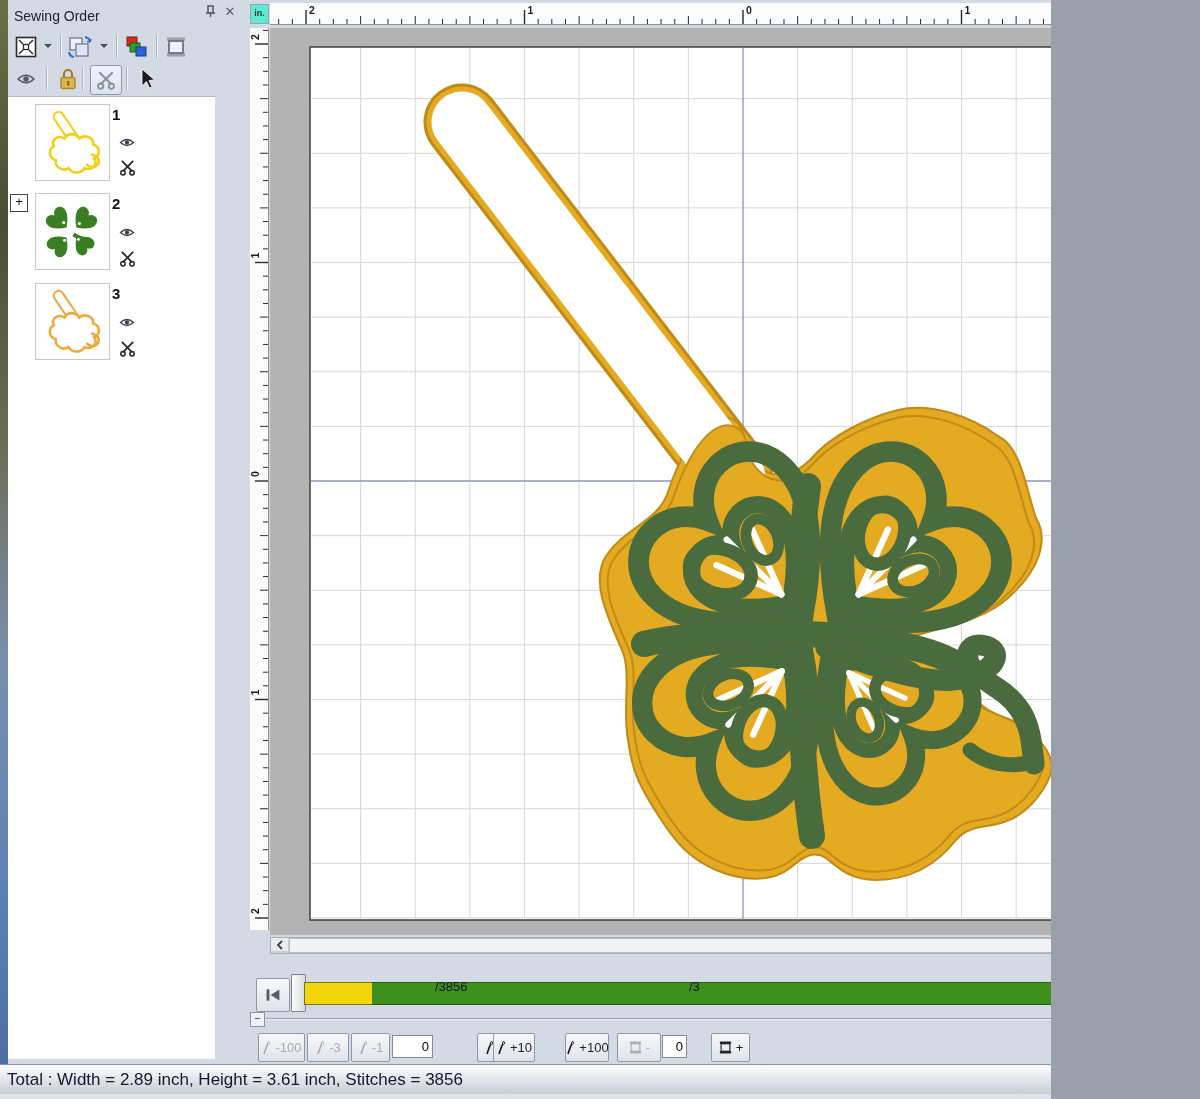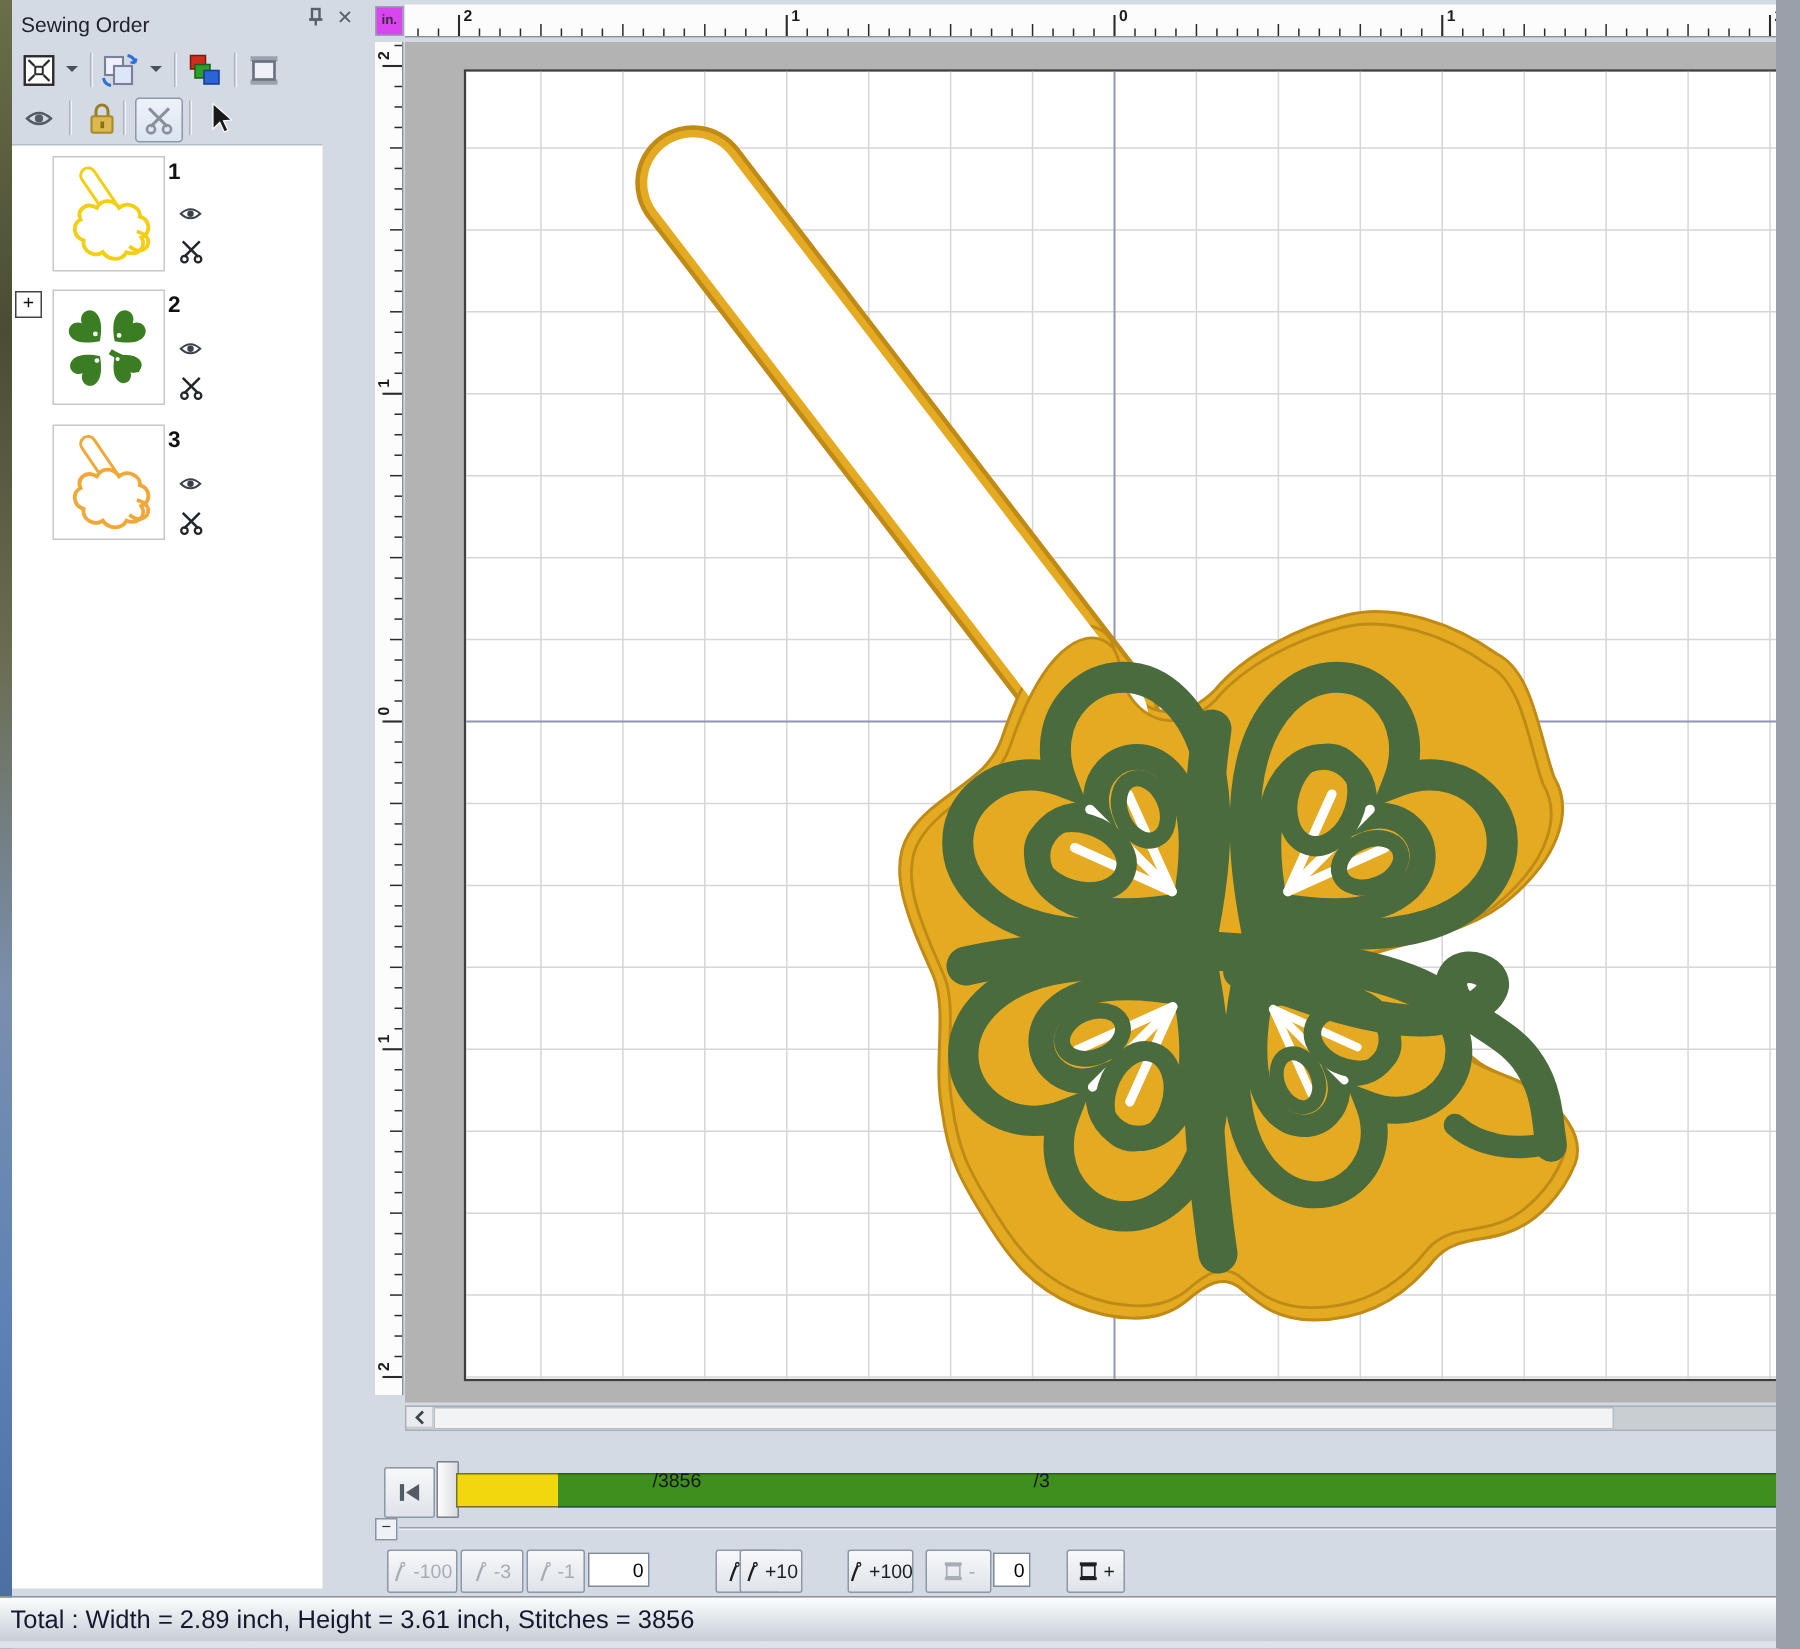--- a/index.html
+++ b/index.html
@@ -1,16 +1,16 @@
 <!DOCTYPE html>
 <html><head>
 <meta charset="utf-8">
 <style>
   html,body{margin:0;padding:0;background:#9aa0aa;}
-  #app{position:relative;width:1184px;height:1099px;background:#d3dae4;
+  #app{position:relative;width:1051px;height:1099px;background:#d3dae4;
        font-family:"Liberation Sans",sans-serif;overflow:hidden;}
   .abs{position:absolute;}
   
   #sliver{left:0;top:0;width:8px;height:1099px;
     background:linear-gradient(#6a6f4a,#4a4d33,#6b6d52,#7a8fae,#5d82b5,#4a6c9e);}
   
   #panel-title{left:8px;top:4px;width:240px;height:24px;color:#20232a;font-size:14px;line-height:24px;}
   #panel-title .txt{padding-left:6px;}
   .cap-btn{position:absolute;top:4px;width:16px;height:16px;color:#5a6069;text-align:center;
     line-height:15px;font-size:13px;cursor:default;}
@@ -22,21 +22,21 @@
         border-right:4px solid transparent;border-top:4px solid #4a505a;}
   .pressed{border:1px solid #8d99ab;background:linear-gradient(#eef3fa,#dbe4f0);border-radius:3px;}
   
   #list{left:8px;top:96px;width:207px;height:962px;background:#fff;border-top:1px solid #b6bcc6;}
   .thumb{position:absolute;left:27px;width:73px;height:75px;background:#fff;border:1px solid #c7c7c7;}
   .itemnum{position:absolute;left:104px;width:20px;font-size:15px;font-weight:bold;color:#111;}
   .mini{position:absolute;left:108px;width:22px;height:18px;display:flex;align-items:center;justify-content:center;}
   .expander{position:absolute;left:2px;width:16px;height:16px;border:1px solid #444;background:#fff;
     font-size:13px;line-height:14px;text-align:center;color:#111;}
   
-  #unit-box{left:250px;top:4px;width:17px;height:18px;background:#d946ef;border:1px solid #9aa2ad;
+  #unit-box{left:250px;top:4px;width:17px;height:18px;background:#5eead4;border:1px solid #9aa2ad;
     font-size:9px;font-weight:bold;color:#333;text-align:center;line-height:17px;}
   #hruler{left:270px;top:3px;width:930px;height:21px;background:#fcfcfc;border-bottom:1px solid #8a8f98;}
   #vruler{left:250px;top:28px;width:18px;height:902px;background:#fcfcfc;border-right:1px solid #8a8f98;}
   #canvas-wrap{left:270px;top:28px;width:930px;height:907px;background:#b3b3b3;}
   
   #hscroll{left:270px;top:937px;width:930px;height:15px;background:#c9ced3;border:1px solid #a9aeb4;}
   #hscroll-btn{position:absolute;left:0;top:0;width:17px;height:13px;background:#e9ebee;
     display:flex;align-items:center;justify-content:center;}
   #hscroll-thumb{position:absolute;left:18px;top:0;width:785px;height:13px;background:#f2f3f5;border:1px solid #b8bdc2;}
   

